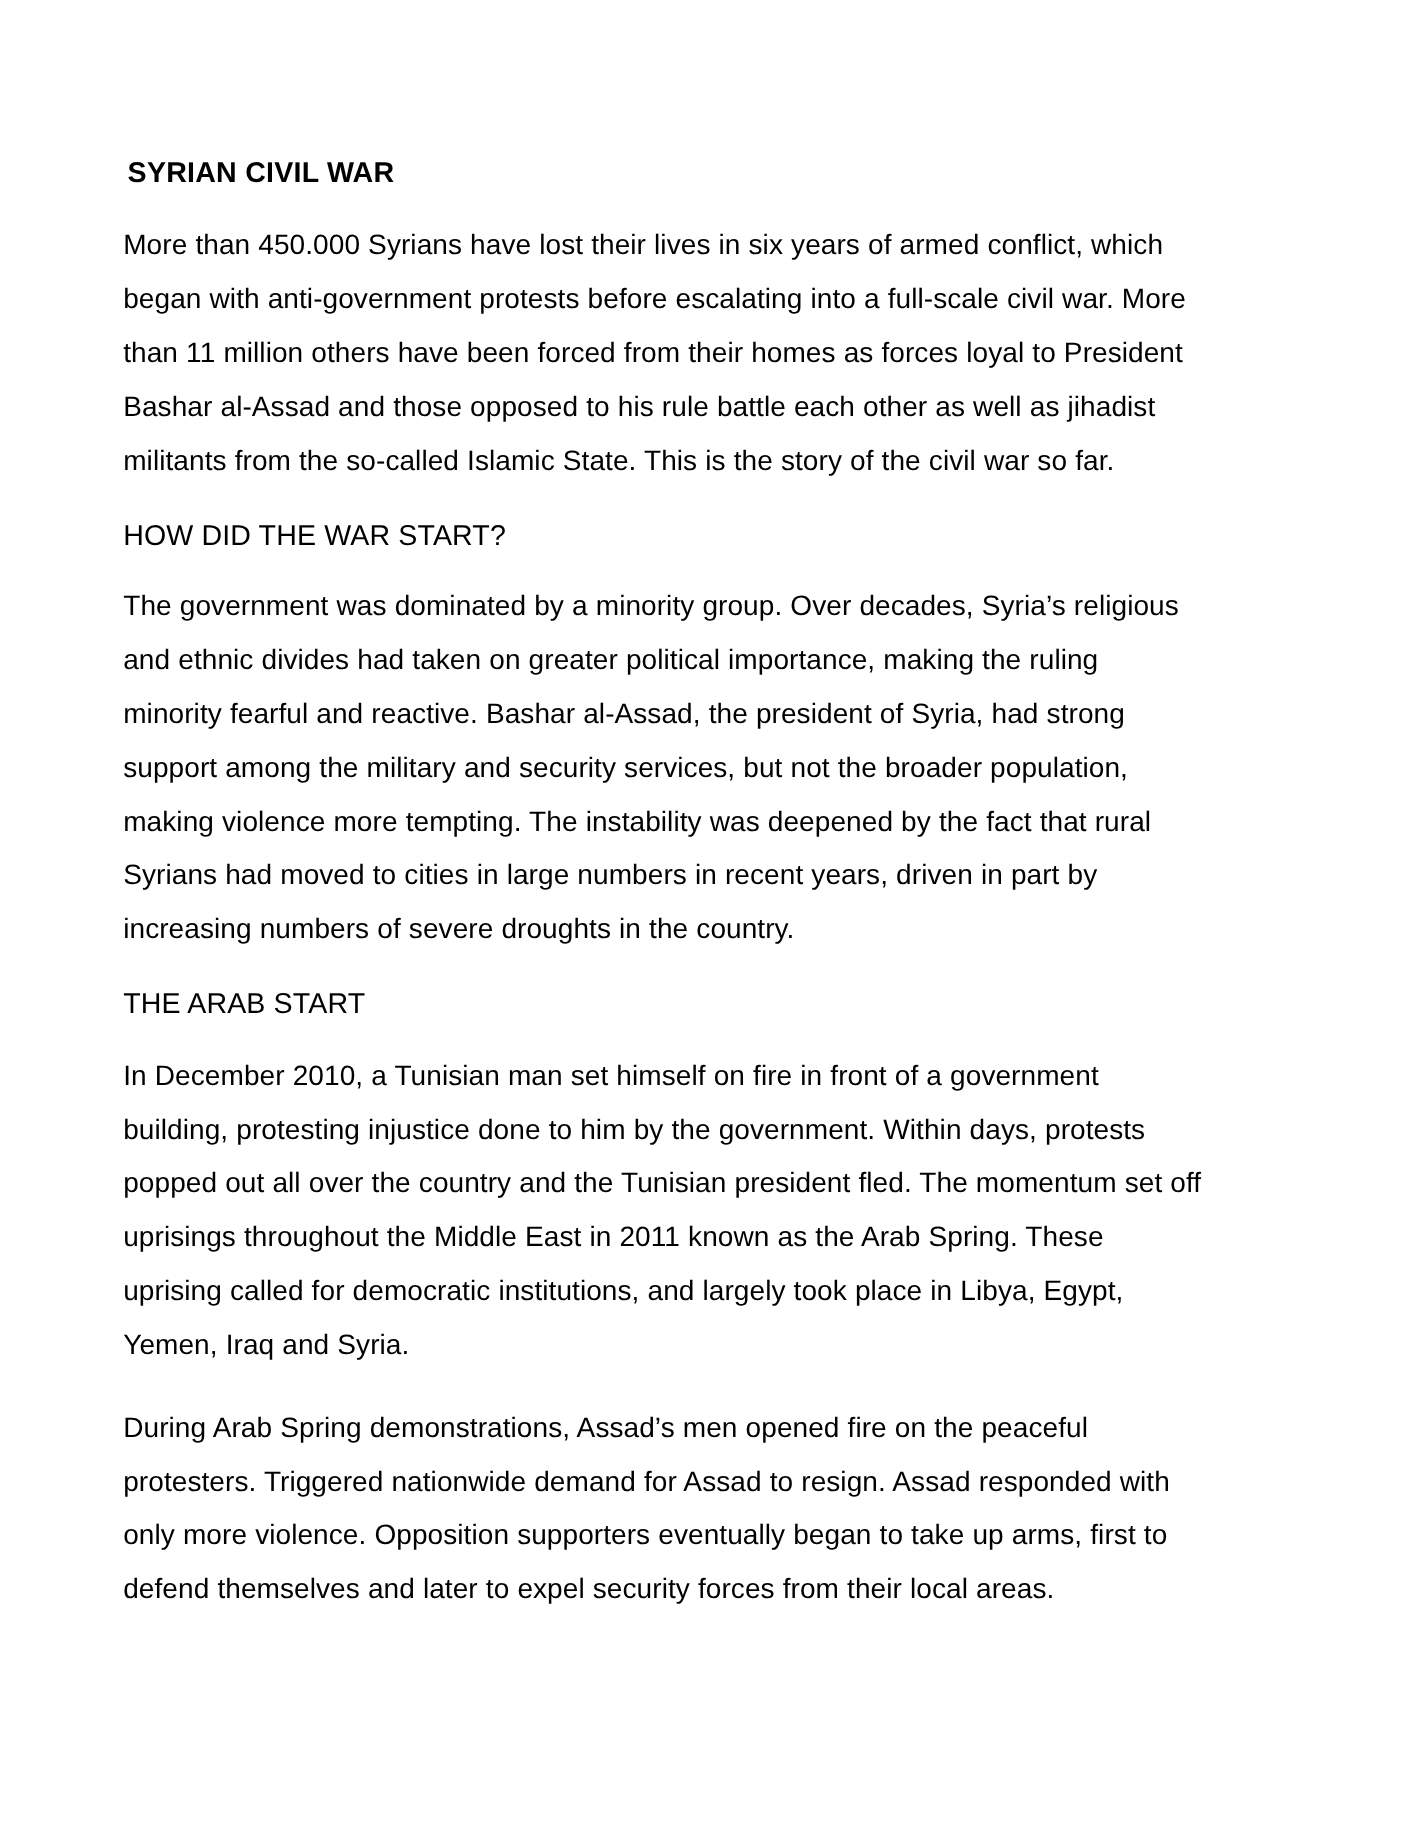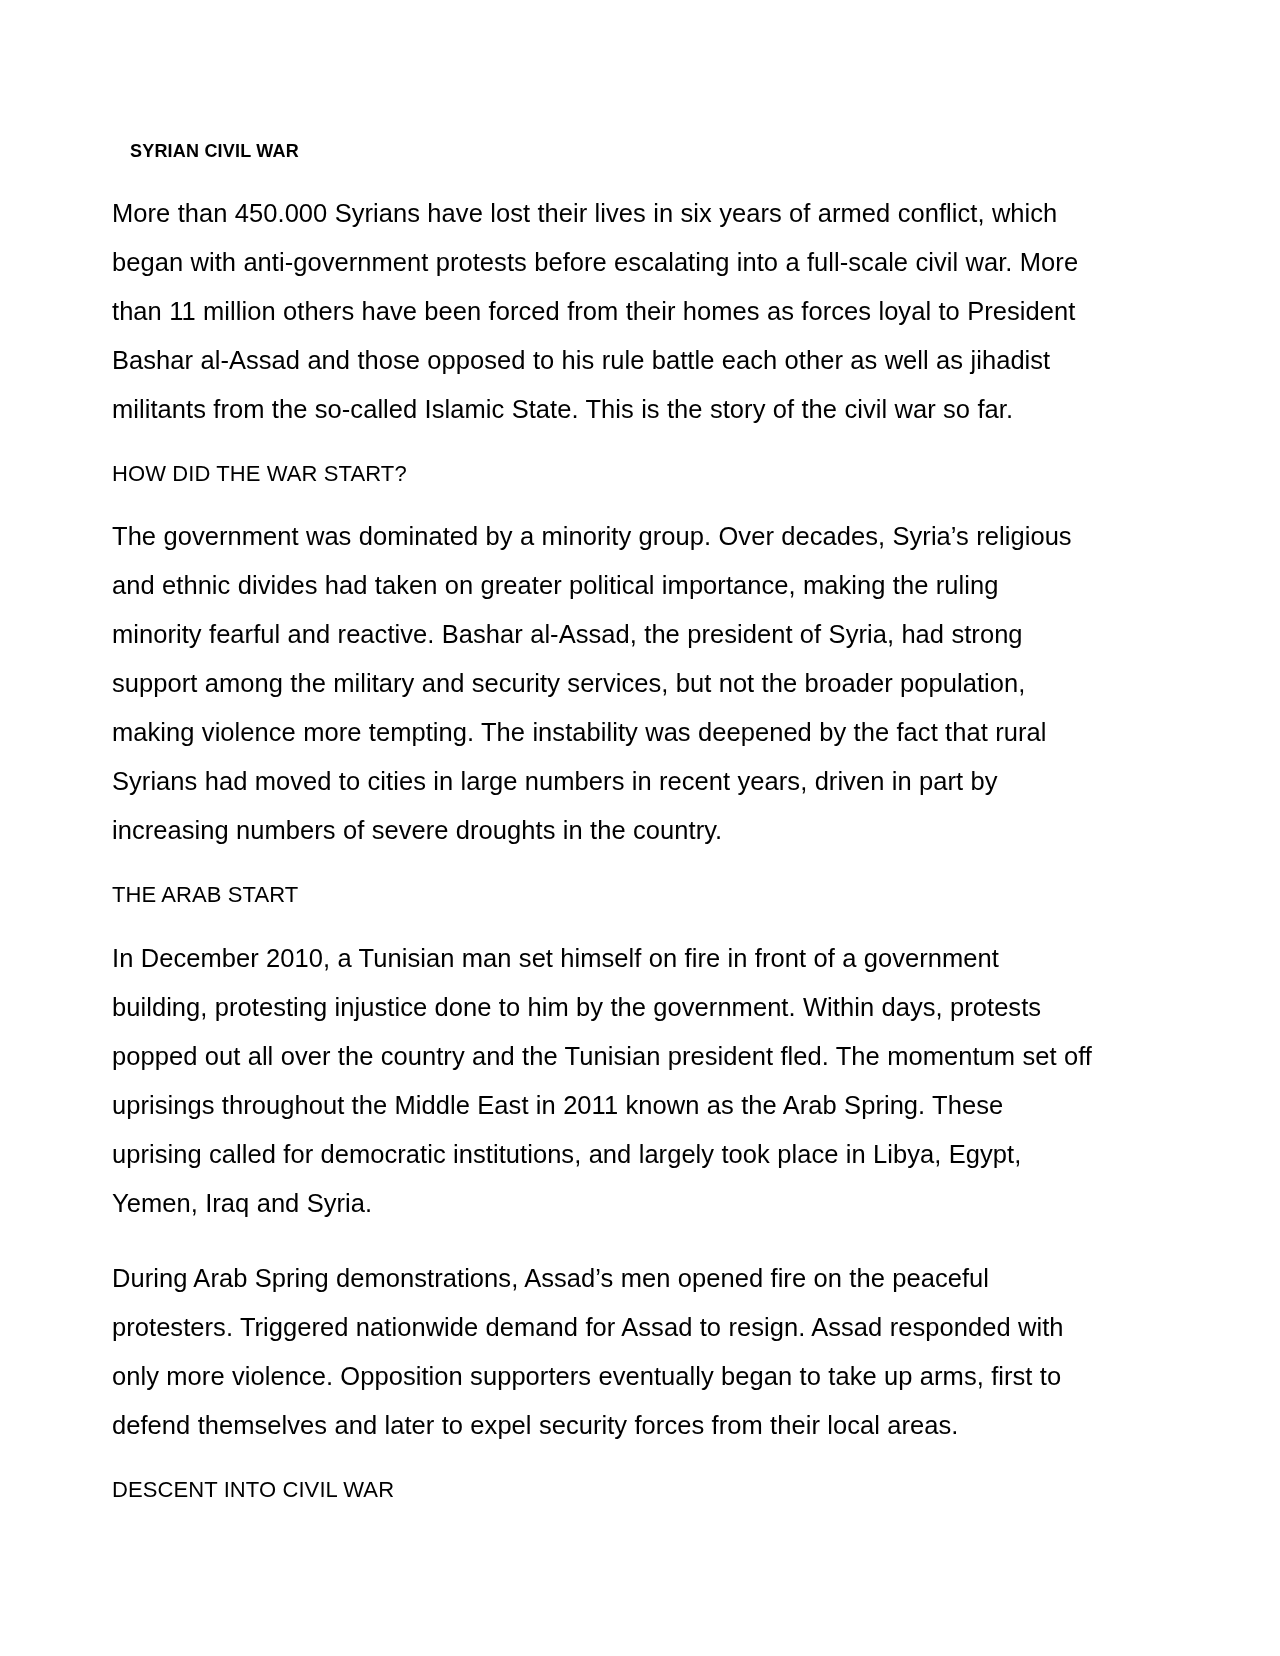--- a/index.html
+++ b/index.html
@@ -22,30 +22,30 @@
     background: #ffffff;
     padding: 140px 188px 0 112px;
     position: relative;
   }
 
   .doc-body {
     width: 980px;
   }
 
   .doc-title {
-    font-size: 18px;
+    font-size: 26px;
     font-weight: 700;
     letter-spacing: 0.2px;
     line-height: 1.25;
-    margin: 0 0 26px 18px;
+    margin: 0 0 26px 4px;
     color: #000000;
   }
 
   .section-heading {
-    font-size: 22px;
+    font-size: 26px;
     font-weight: 400;
     letter-spacing: 0.1px;
     line-height: 1.3;
     margin: 0 0 24px 0;
     color: #000000;
   }
 
   .paragraph {
     font-size: 25.5px;
     font-weight: 400;
@@ -71,16 +71,15 @@
 <div class="page">
   <div class="doc-body">
     <h1 class="doc-title">SYRIAN CIVIL WAR</h1>
     <div id="blocks-container">
         <p class="block paragraph">More than 450.000 Syrians have lost their lives in six years of armed conflict, which began with anti-government protests before escalating into a full-scale civil war. More than 11 million others have been forced from their homes as forces loyal to President Bashar al-Assad and those opposed to his rule battle each other as well as jihadist militants from the so-called Islamic State. This is the story of the civil war so far.</p>
         <h2 class="block section-heading">HOW DID THE WAR START?</h2>
         <p class="block paragraph">The government was dominated by a minority group. Over decades, Syria’s religious and ethnic divides had taken on greater political importance, making the ruling minority fearful and reactive. Bashar al-Assad, the president of Syria, had strong support among the military and security services, but not the broader population, making violence more tempting. The instability was deepened by the fact that rural Syrians had moved to cities in large numbers in recent years, driven in part by increasing numbers of severe droughts in the country.</p>
         <h2 class="block section-heading">THE ARAB START</h2>
         <p class="block paragraph">In December 2010, a Tunisian man set himself on fire in front of a government building, protesting injustice done to him by the government. Within days, protests popped out all over the country and the Tunisian president fled. The momentum set off uprisings throughout the Middle East in 2011 known as the Arab Spring. These uprising called for democratic institutions, and largely took place in Libya, Egypt, Yemen, Iraq and Syria.</p>
         <p class="block paragraph">During Arab Spring demonstrations, Assad’s men opened fire on the peaceful protesters. Triggered nationwide demand for Assad to resign. Assad responded with only more violence. Opposition supporters eventually began to take up arms, first to defend themselves and later to expel security forces from their local areas.</p>
-        <h2 class="block section-heading">DESCENT INTO CIVIL WAR</h2>
       </div>
   </div>
 </div>
 
 </body></html>

